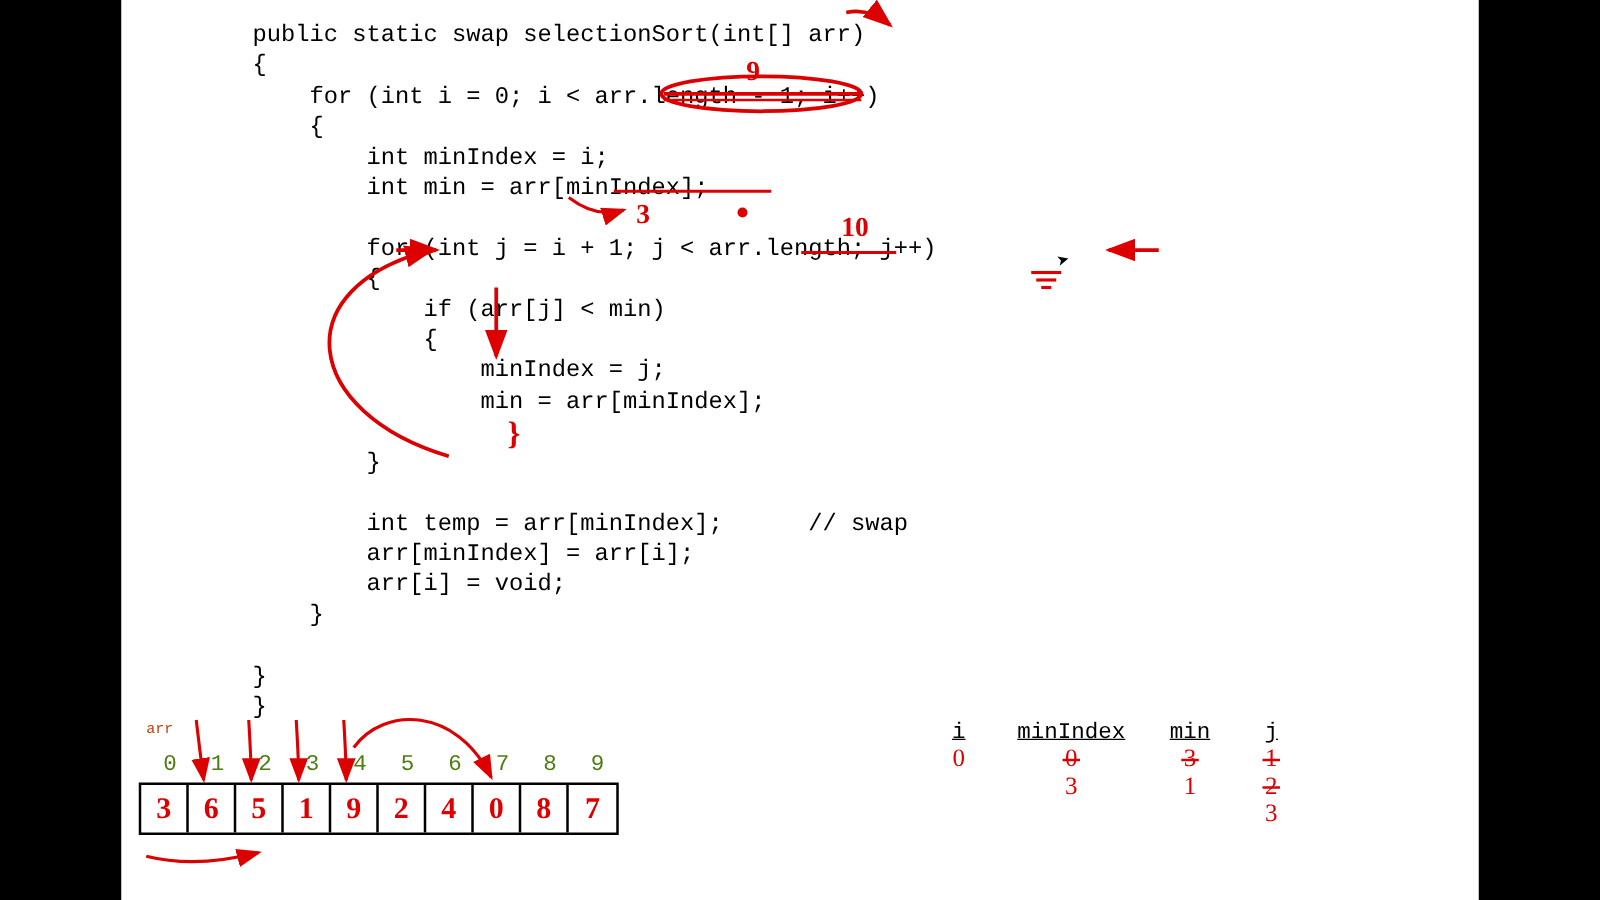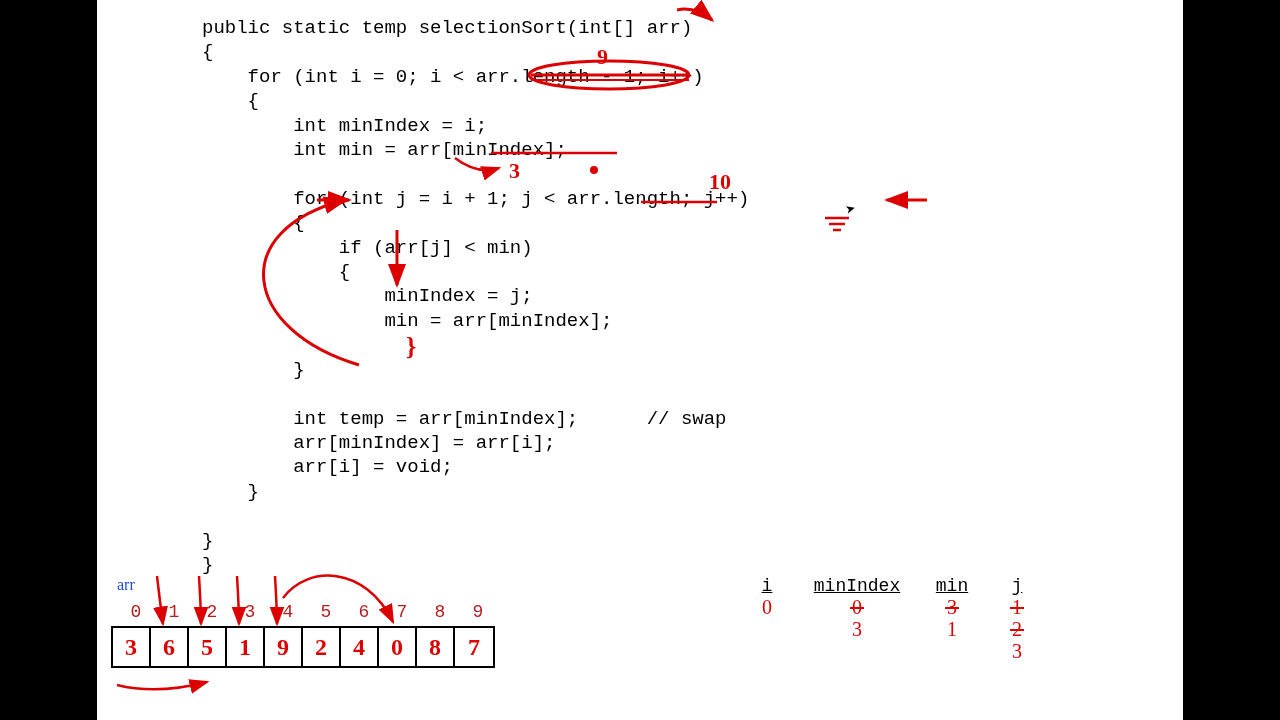--- a/index.html
+++ b/index.html
@@ -27,30 +27,30 @@
     font-size: 19px;
     line-height: 24.4px;
     color: #000;
     white-space: pre;
     font-family: "Courier New", Courier, monospace;
   }
   .arr-label {
     position: absolute;
     left: 20px;
     top: 576px;
-    font-size: 16px;
-    color: #1d4ed8;
-    font-family: Liberation Serif, serif;
+    font-size: 12px;
+    color: #c2410c;
+    font-family: Liberation Mono, monospace;
   }
   .indices {
     position: absolute;
     left: 20px;
     top: 602px;
     font-size: 18px;
-    color: #b91c1c;
+    color: #4d7c0f;
     font-family: "Courier New", Courier, monospace;
     letter-spacing: 0;
   }
   .indices span { display: inline-block; width: 38px; text-align: center; }
   .array-boxes {
     position: absolute;
     left: 14px;
     top: 626px;
     display: flex;
     border: 2px solid #000;
@@ -109,21 +109,21 @@
     font-size: 17px;
     color: #000;
     transform: rotate(-15deg);
   }
 </style>
 </head>
 <body>
 
 <div class="whiteboard">
 
-  <pre class="code-area"><span>public static temp selectionSort(int[] arr)</span>
+  <pre class="code-area"><span>public static swap selectionSort(int[] arr)</span>
 <span>{</span>
 <span>    for (int i = 0; i &lt; arr.length - 1; i++)</span>
 <span>    {</span>
 <span>        int minIndex = i;</span>
 <span>        int min = arr[minIndex];</span>
 <span></span>
 <span>        for (int j = i + 1; j &lt; arr.length; j++)</span>
 <span>        {</span>
 <span>            if (arr[j] &lt; min)</span>
 <span>            {</span>
@@ -176,21 +176,21 @@
     </div>
     <div class="trace-col" style="width:40px">
       <span class="hdr">j</span>
       <span class="val"><span class="strike-red">1</span></span>
       <span class="val"><span class="strike-red">2</span></span>
       <span class="val">3</span>
     </div>
   </div>
 
   <div class="red-hand" style="left:500px; top:44px">9</div>
-  <div class="red-hand" style="left:612px; top:169px">10</div>
+  <div class="red-hand" style="left:576px; top:169px">10</div>
   <div class="red-hand" style="left:412px; top:158px">3</div>
   <div class="red-hand" style="left:309px; top:332px; font-size:26px">}</div>
 
   <div class="cursor-arrow">➤</div>
 
   <svg class="annot">
     <defs>
       <marker id="ah" markerWidth="10" markerHeight="10" refX="7" refY="3" orient="auto">
         <path d="M0,0 L8,3 L0,6 Z" fill="#d00"></path>
       </marker>

